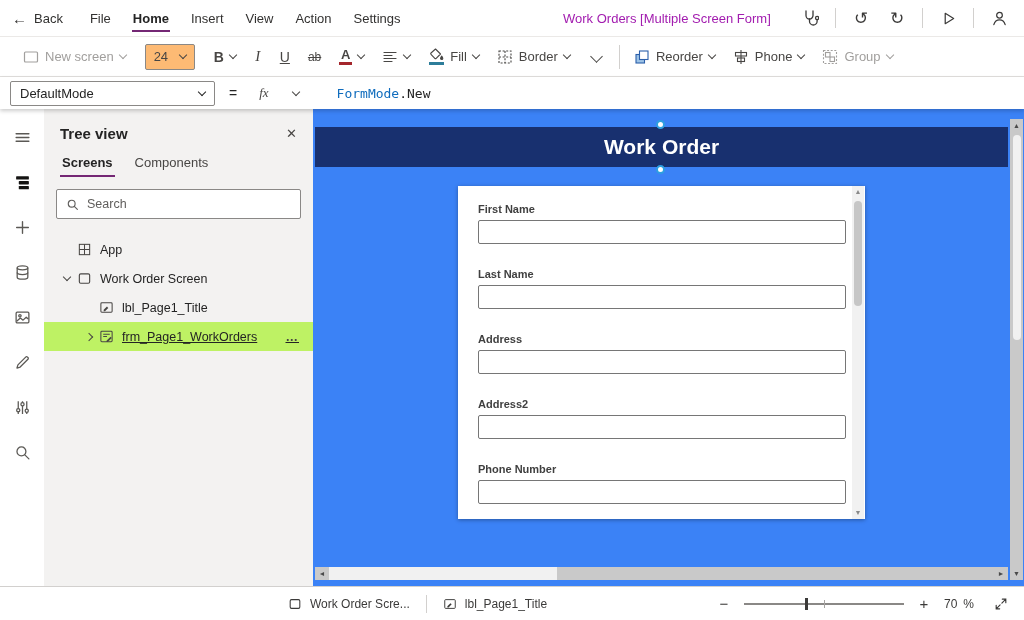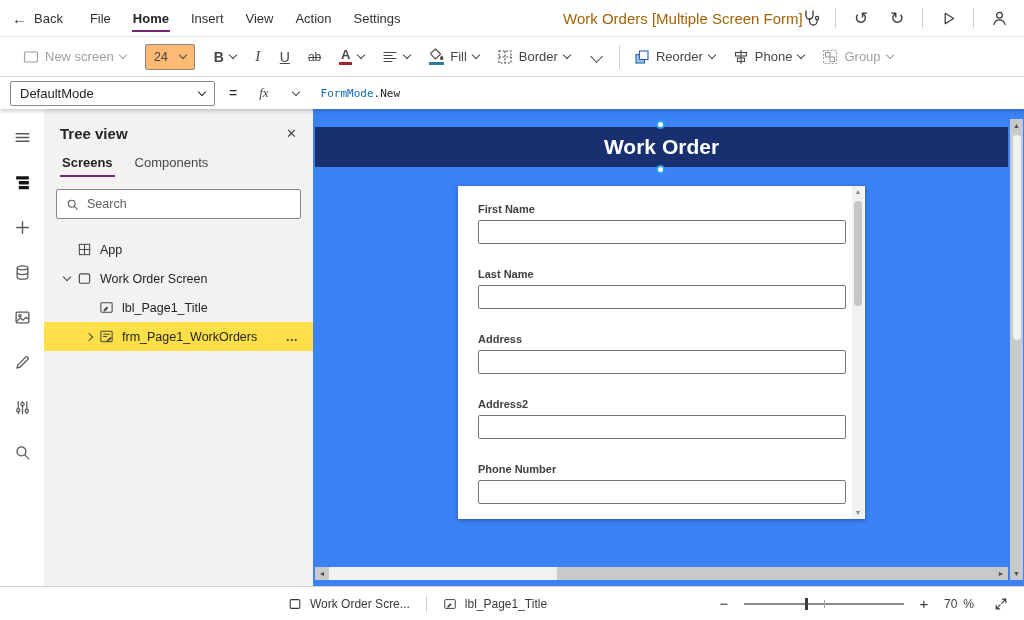--- a/index.html
+++ b/index.html
@@ -8,21 +8,21 @@
 
   
   .titlebar { height:37px; display:flex; align-items:stretch; background:#fff;
               border-bottom:1px solid #ebe9e7; position:relative; }
   .tb-left { display:flex; align-items:stretch; padding-left:12px; }
   .back { display:flex; align-items:center; gap:7px; font-size:13px; margin-right:16px; cursor:pointer; }
   .back .arrow { font-size:15px; line-height:1; }
   .menu-item { display:flex; align-items:center; padding:0 11px; font-size:13px; cursor:pointer; position:relative; }
   .menu-item.active { font-weight:700; color:#242424; }
   .menu-item.active::after { content:""; position:absolute; left:10px; right:10px; bottom:4px; height:2px; background:#742774; }
-  .tb-title { position:absolute; left:563px; top:0; height:37px; display:flex; align-items:center; font-size:15px; color:#a16207; }
+  .tb-title { position:absolute; left:563px; top:0; height:37px; display:flex; align-items:center; font-size:13px; color:#a21caf; }
   .tb-right { margin-left:auto; display:flex; align-items:center; gap:6px; padding-right:10px; color:#3b3a39; }
   .tb-icon { width:30px; height:30px; display:flex; align-items:center; justify-content:center; cursor:pointer; font-size:17px; color:#3b3a39; }
   .vsep { width:1px; height:20px; background:#d2d0ce; margin:0 4px; }
 
   
   .toolbar { height:40px; display:flex; align-items:center; background:#fff;
              border-bottom:1px solid #e1dfdd; padding:0 14px; color:#484644; font-size:13px; }
   .tool-btn { display:flex; align-items:center; gap:6px; padding:0 9px; height:32px; cursor:pointer; white-space:nowrap; }
   .tool-btn.disabled { color:#a19f9d; }
   .tsep { width:1px; height:24px; background:#d2d0ce; margin:0 5px; }
@@ -45,21 +45,21 @@
 
   
   .formulabar { height:32px; display:flex; align-items:center; background:#fff; padding-left:10px;
                 position:relative; z-index:5; box-shadow:0 2px 4px rgba(0,0,0,0.20); }
   .prop-combo { width:205px; height:25px; border:1px solid #8a8886; border-radius:2px; background:#fff;
                 display:flex; align-items:center; justify-content:space-between; padding:0 9px;
                 font-size:13px; color:#242424; cursor:pointer; }
   .equals { margin:0 14px; font-size:14px; color:#242424; }
   .fx-btn { display:flex; align-items:center; gap:24px; font-size:13px; font-style:italic;
             font-family:"Liberation Serif", serif; color:#484644; padding:0 8px; cursor:pointer; }
-  .formula-input { margin-left:14px; font-family:"DejaVu Sans Mono", monospace; font-size:11px; cursor:text; }
+  .formula-input { margin-left:30px; font-family:"DejaVu Sans Mono", monospace; font-size:13px; cursor:text; }
   .tok-obj { color:#0f6cbd; } .tok-dot, .tok-mem { color:#242424; }
 
   
   .main { display:flex; height:477px; }
 
   .rail { width:44px; background:#fff; display:flex; flex-direction:column; align-items:center;
           padding-top:10px; gap:9px; flex:none; }
   .rail-btn { width:34px; height:36px; display:flex; align-items:center; justify-content:center;
               color:#5b5955; cursor:pointer; }
   .rail-btn.active { color:#151413; }
@@ -77,21 +77,21 @@
   .searchbox input { border:none; outline:none; flex:1; font-size:12.5px; font-family:inherit;
                      color:#242424; background:transparent; }
   .searchbox input::placeholder { color:#605e5c; }
   .tree-list { margin-top:8px; }
   .trow { height:29px; display:flex; align-items:center; font-size:12.5px; color:#242424;
           cursor:pointer; padding-left:14px; }
   .trow .slot { width:18px; display:flex; align-items:center; justify-content:center; color:#484644; flex:none; }
   .trow .ticon { width:16px; height:16px; margin-right:8px; color:#484644; display:flex;
                  align-items:center; justify-content:center; flex:none; }
   .trow.child { padding-left:36px; }
-  .trow.selected { background:#fde047; }
+  .trow.selected { background:#bef264;text-decoration:underline; }
   .ellipsis { margin-left:auto; margin-right:14px; color:#484644; letter-spacing:1px; font-weight:700; }
 
   
   .canvas { flex:1; position:relative; background:#3b82f6; overflow:hidden; }
   .screen-header { position:absolute; left:2px; top:18px; width:693px; height:40px; background:#18306f;
                    display:flex; align-items:center; justify-content:center; cursor:pointer; }
   .screen-title { color:#fff; font-size:21px; font-weight:600; }
   .handle { position:absolute; width:9px; height:9px; border-radius:50%; background:#fff;
             border:2px solid #2e9fe0; left:50%; margin-left:-6px; cursor:ns-resize; }
   .handle.top { top:-7px; } .handle.bottom { bottom:-7px; }

